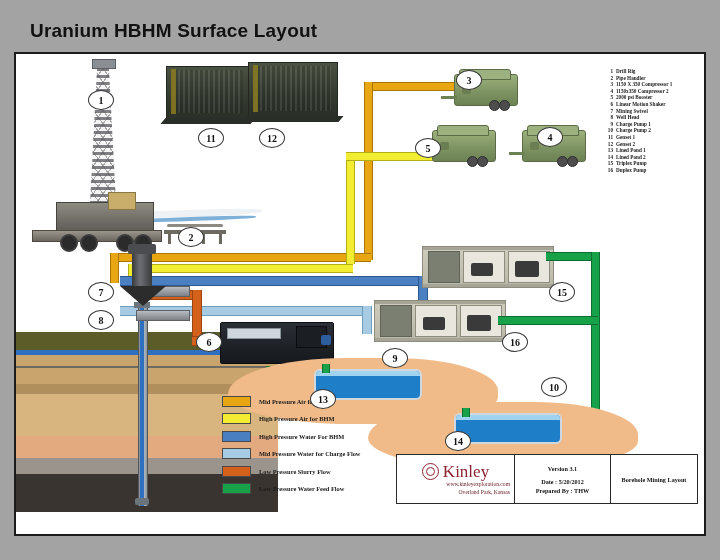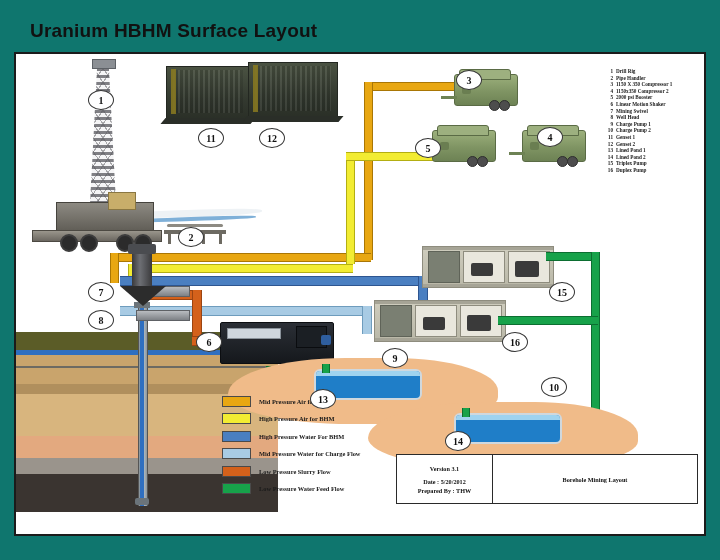--- a/index.html
+++ b/index.html
@@ -1,17 +1,17 @@
 <!DOCTYPE html>
 <html><head>
 <meta charset="utf-8">
 <style>
   html,body{margin:0;padding:0;background:#fff;}
   body{width:720px;height:560px;overflow:hidden;font-family:"Liberation Sans",sans-serif;}
-  .page{position:relative;width:720px;height:560px;background:#0f766e;}
+  .page{position:relative;width:720px;height:560px;background:#a3a3a3;}
   .title{position:absolute;left:30px;top:20px;font-size:19px;font-weight:bold;color:#111;letter-spacing:.2px;}
   .frame{position:absolute;left:14px;top:52px;width:692px;height:484px;border:2px solid #1b1b1b;background:#fff;box-sizing:border-box;overflow:hidden;}
   .canvas{position:absolute;inset:0;}
 
   
   .pipe{position:absolute;}
   .amber{background:#e8a712;border-top:1px solid #a97605;border-bottom:1px solid #a97605;}
   .amberv{background:#e8a712;border-left:1px solid #a97605;border-right:1px solid #a97605;}
   .yellow{background:#f2ec32;border-top:1px solid #b3ae12;border-bottom:1px solid #b3ae12;}
   .yellowv{background:#f2ec32;border-left:1px solid #b3ae12;border-right:1px solid #b3ae12;}
@@ -351,20 +351,28 @@
           <div class="idx-row"><b>10</b><span>Charge Pump 2</span></div>
           <div class="idx-row"><b>11</b><span>Genset 1</span></div>
           <div class="idx-row"><b>12</b><span>Genset 2</span></div>
           <div class="idx-row"><b>13</b><span>Lined Pond 1</span></div>
           <div class="idx-row"><b>14</b><span>Lined Pond 2</span></div>
           <div class="idx-row"><b>15</b><span>Triplex Pump</span></div>
           <div class="idx-row"><b>16</b><span>Duplex Pump</span></div>
         </div>
 
       <div class="tblock">
+        <div class="tb-cell tb-logo">
+          <div class="logo-line">
+            <div class="logo-mark"></div>
+            <div class="logo-text">Kinley</div>
+          </div>
+          <div class="logo-sub">www.kinleyexploration.com</div>
+          <div class="logo-sub">Overland Park, Kansas</div>
+        </div>
         <div class="tb-cell tb-ver">
           <div class="tb-t">Version 3.1</div>
           <div class="tb-gap"></div>
           <div class="tb-t">Date : 5/20/2012</div>
           <div class="tb-t">Prepared By : THW</div>
         </div>
         <div class="tb-cell tb-name">
           <div class="tb-t">Borehole Mining Layout</div>
         </div>
       </div>

